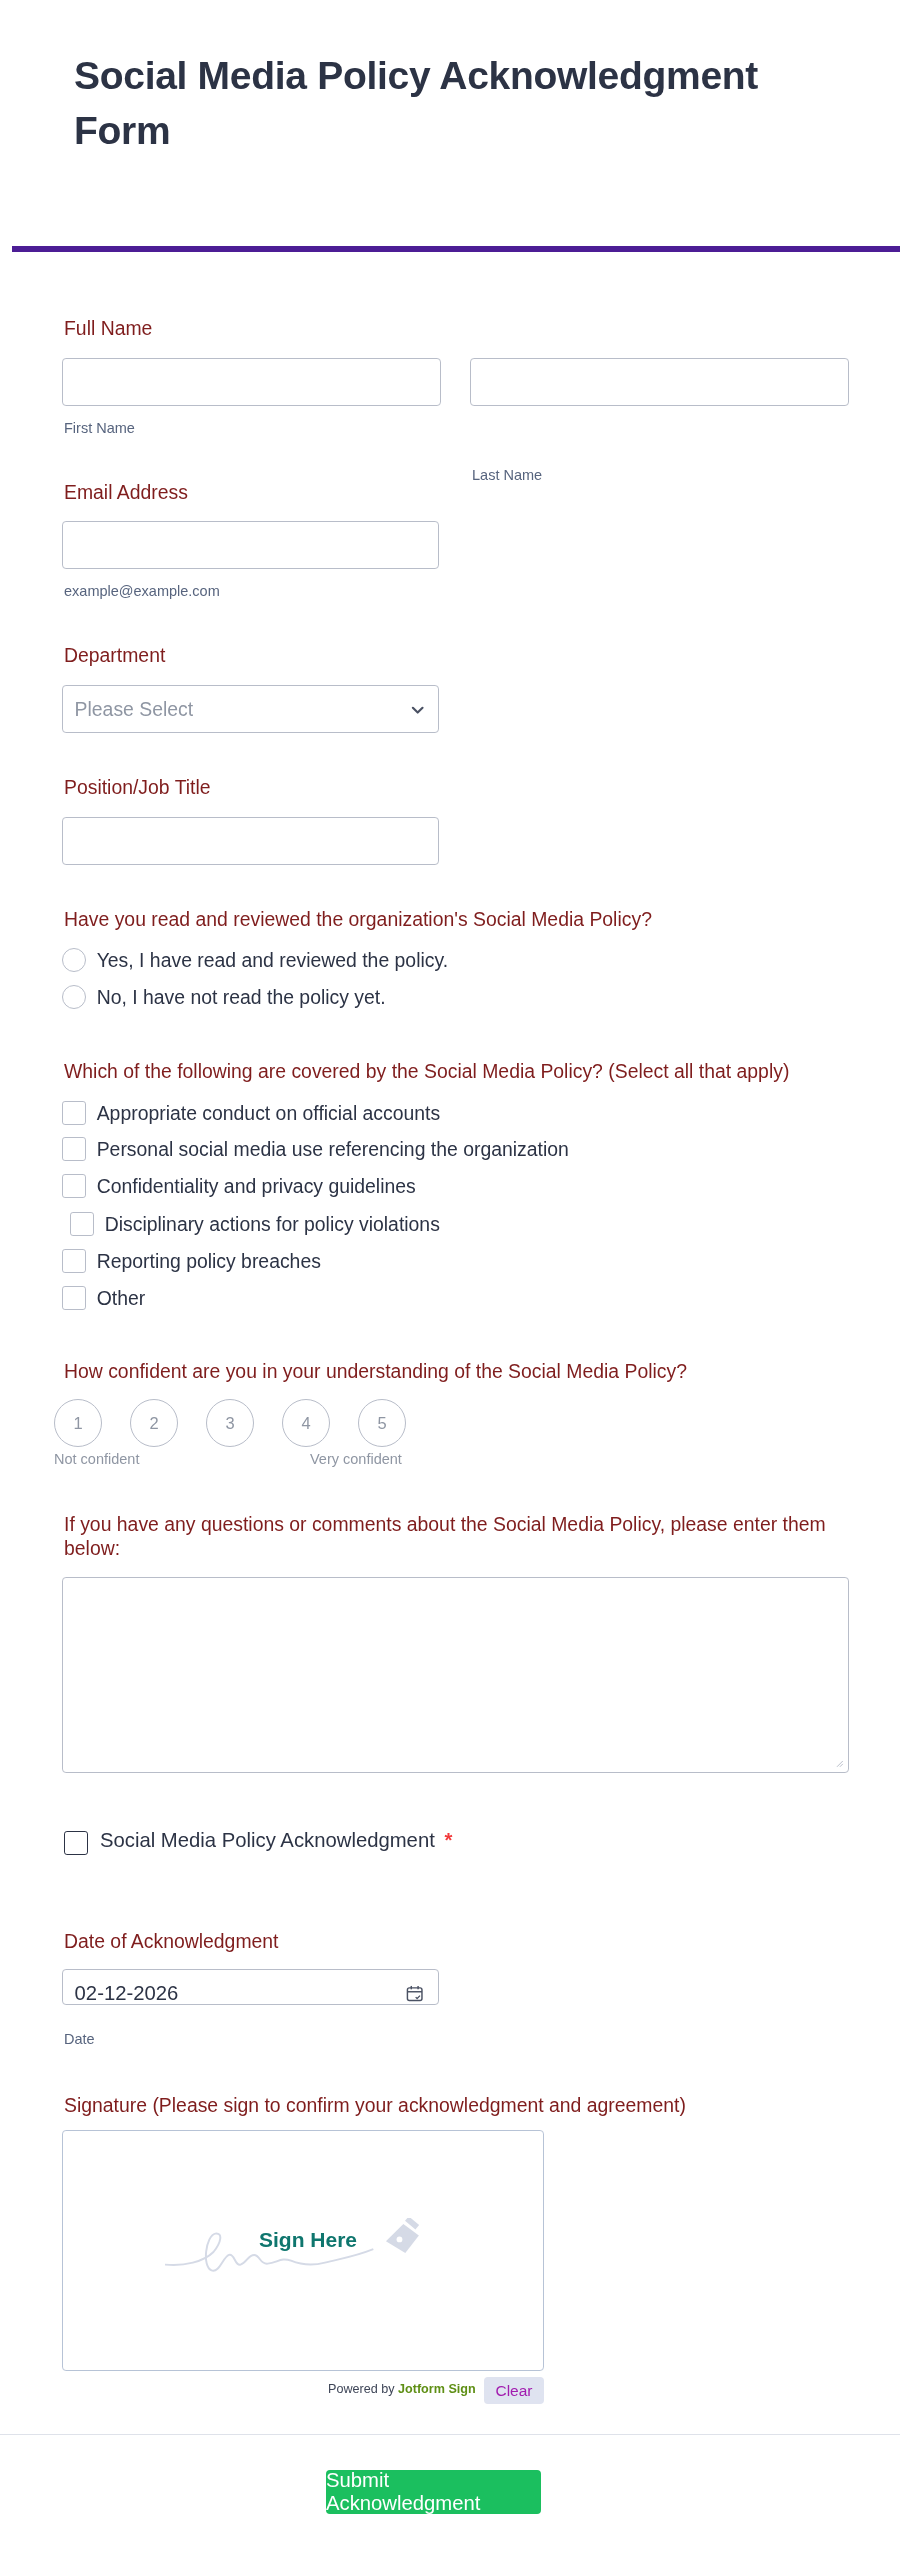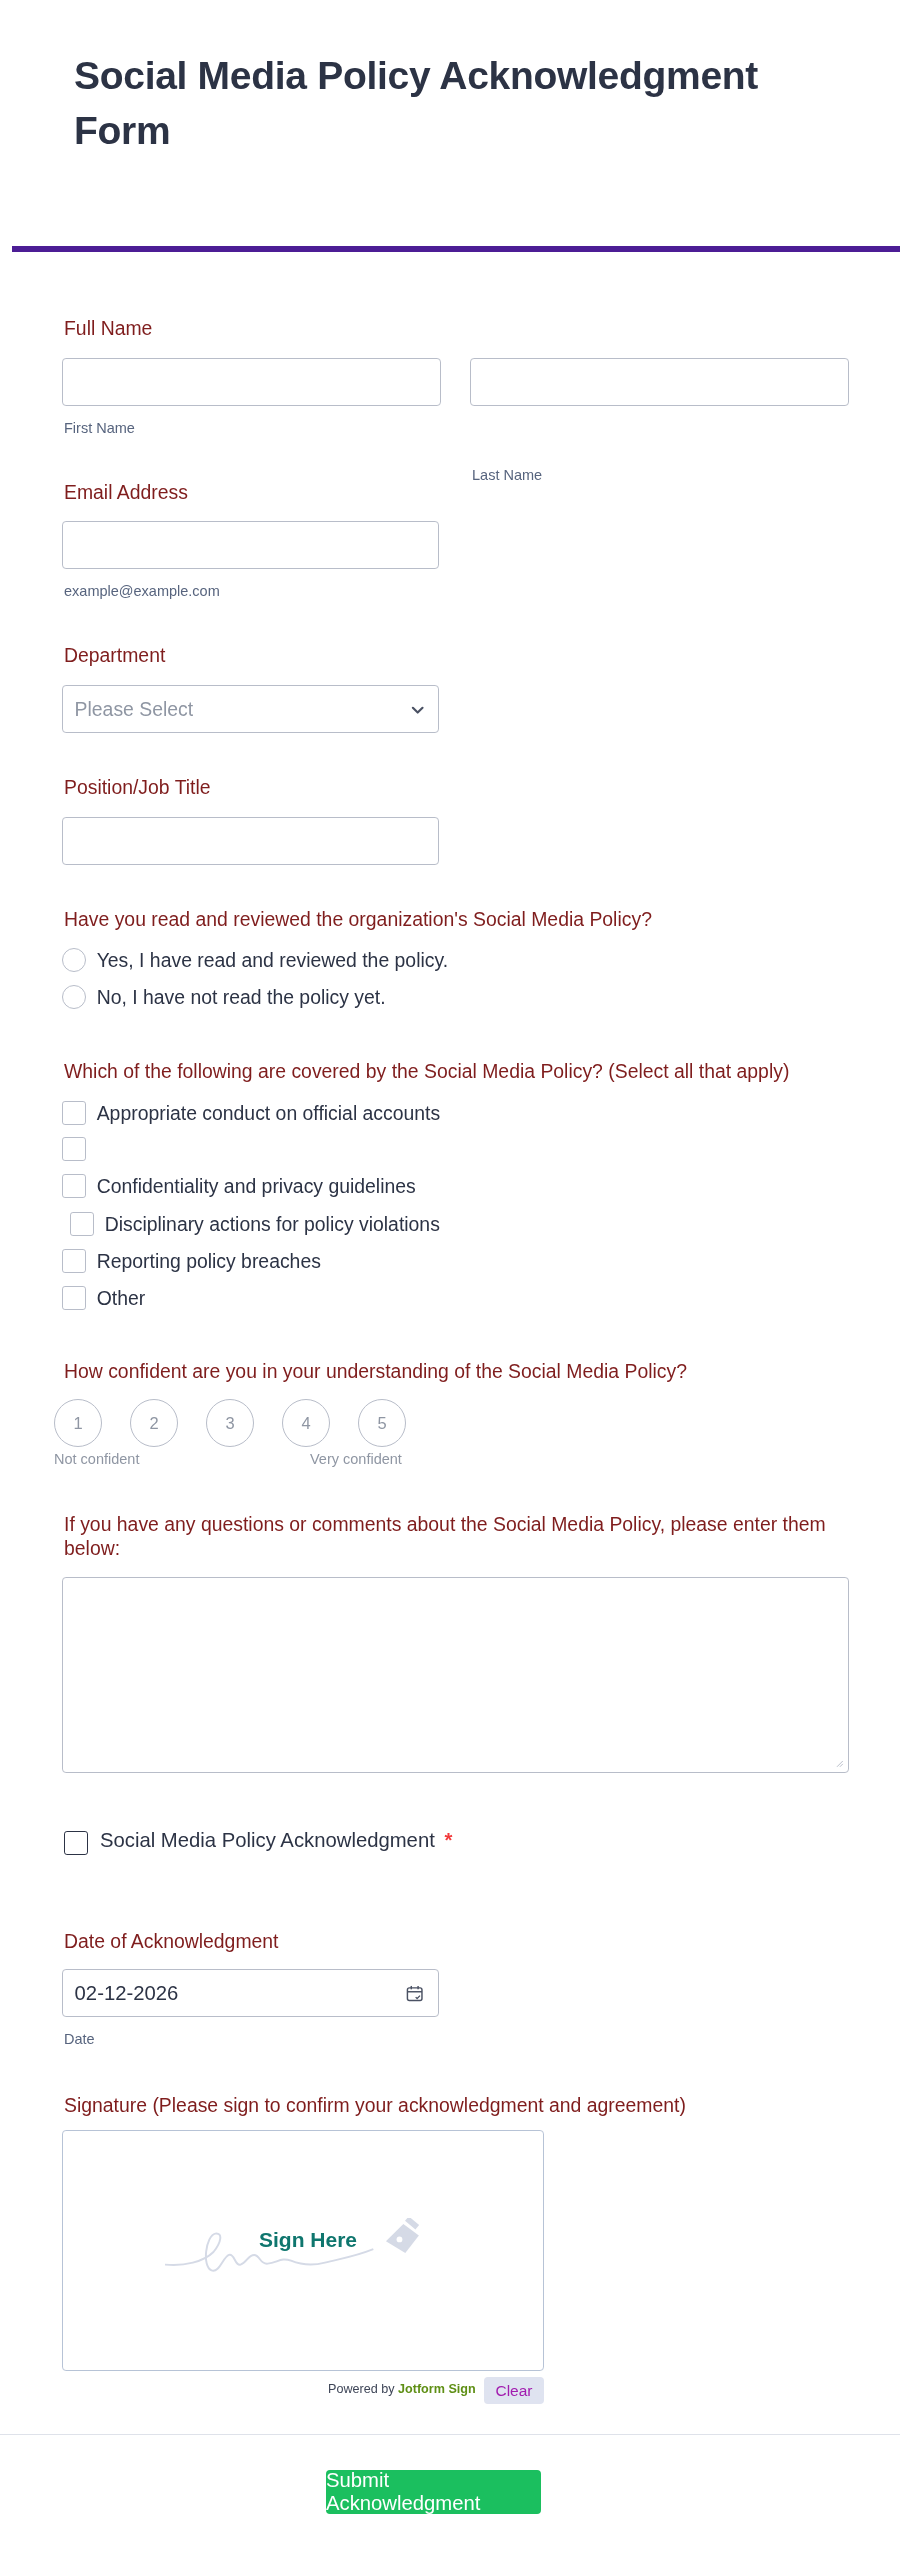--- a/index.html
+++ b/index.html
@@ -28,21 +28,21 @@
     .scale { position: absolute; top: 1399px; left: 54px; display: flex; }
     .scale .circle { width: 48px; height: 48px; border: 1px solid #b8bdc9; border-radius: 50%; display: flex; align-items: center; justify-content: center; font-size: 16.5px; color: #8f96a3; margin-right: 28px; background: #fff; }
 
     .textarea { position: absolute; left: 62px; top: 1577px; width: 787px; height: 196px; border: 1px solid #b8bdc9; border-radius: 3.9px; background: #fff; }
     .textarea .grip { position: absolute; right: 3.9px; bottom: 3.9px; width: 7.8px; height: 7.8px; }
 
     .ack-check { position: absolute; left: 64px; top: 1831px; width: 24px; height: 24px; border: 1.5px solid #2c3345; border-radius: 2.9px; background: #fff; }
     .ack-text { position: absolute; left: 100px; top: 1829px; font-size: 20.3px; color: #2c3345; }
     .ack-star { color: #f23a3c; margin-left: 9.7px; font-weight: 700; }
 
-    .date { position: absolute; left: 62px; top: 1969px; width: 377px; height: 48px; border: 1px solid #b8bdc9; border-radius: 3.9px; background: #fff; padding-left: 48px; }
+    .date { position: absolute; left: 62px; top: 1969px; width: 377px; height: 36px; border: 1px solid #b8bdc9; border-radius: 3.9px; background: #fff; padding-left: 48px; }
     .date .val { position: absolute; left: 11.6px; top: 11.6px; font-size: 20.3px; color: #2c3345; }
     .date .cal { position: absolute; right: 13.6px; top: 13.6px; width: 19.4px; height: 19.4px; }
 
     .sigbox { position: absolute; left: 62px; top: 2130px; width: 482px; height: 241px; border: 1px solid #b7c3d6; border-radius: 3.9px; background: #fff; }
     .sigbox .here { position: absolute; left: 196px; top: 97px; font-size: 21px; color: #0f766e; font-weight: bold; }
     .sigbox svg.sig { position: absolute; left: 102px; top: 87px; }
     .powered { position: absolute; left: 328px; top: 2382px; font-size: 12.6px; color: #3e4557; }
     .powered b { color: #5f8f15; }
     .clear-btn { position: absolute; left: 484px; top: 2377px; width: 60px; height: 27px; background: #dfe3f0; border-radius: 3.9px; font-size: 15.5px; color: #a21caf; display: flex; align-items: center; justify-content: center; }
 
@@ -95,20 +95,21 @@
   <span class="opt-text">No, I have not read the policy yet.</span>
 </div>
 
 <div class="lbl" style="top:1059px;">Which of the following are covered by the Social Media Policy? (Select all that apply)</div>
 <div class="check-row" style="top:1101px;">
   <span class="check"></span>
   <span class="opt-text">Appropriate conduct on official accounts</span>
 </div>
 <div class="check-row" style="top:1137px;">
   <span class="check"></span>
+  <span class="opt-text">Personal social media use referencing the organization</span>
 </div>
 <div class="check-row" style="top:1174px;">
   <span class="check"></span>
   <span class="opt-text">Confidentiality and privacy guidelines</span>
 </div>
 <div class="check-row" style="top:1212px;padding-left:8px;">
   <span class="check"></span>
   <span class="opt-text">Disciplinary actions for policy violations</span>
 </div>
 <div class="check-row" style="top:1249px;">

